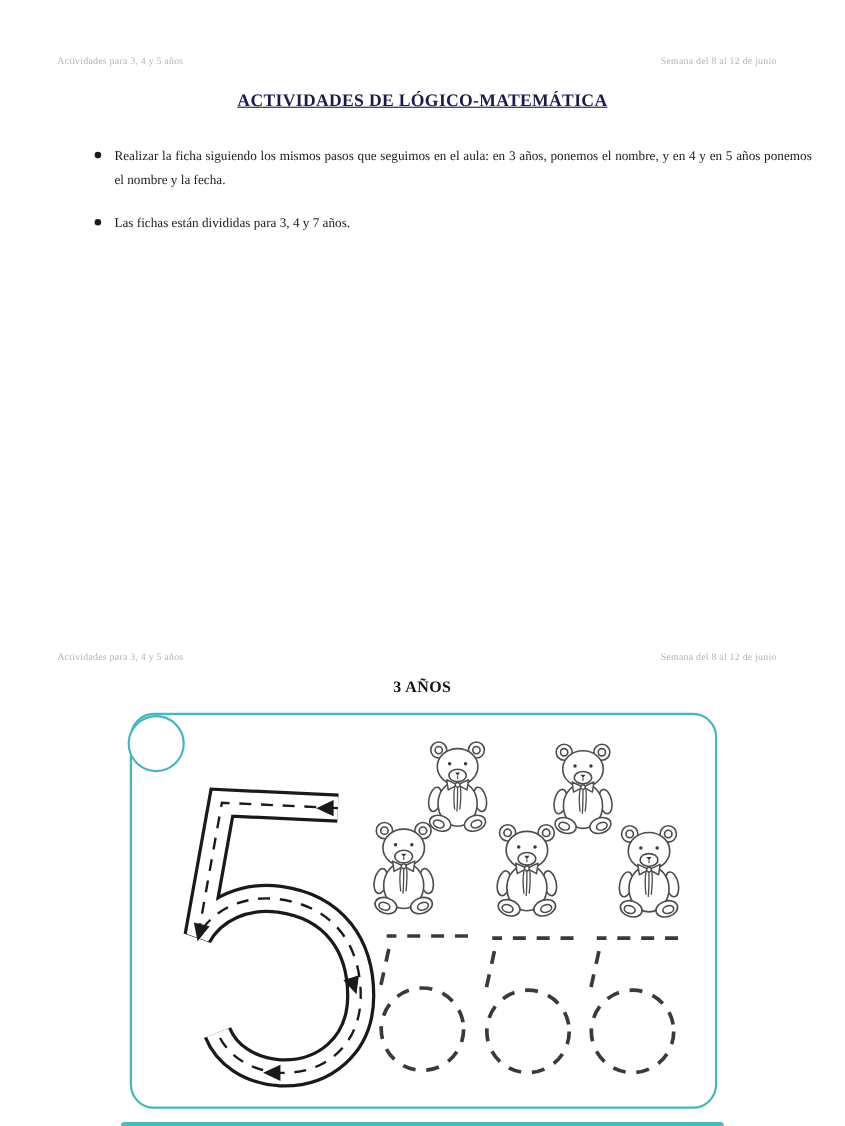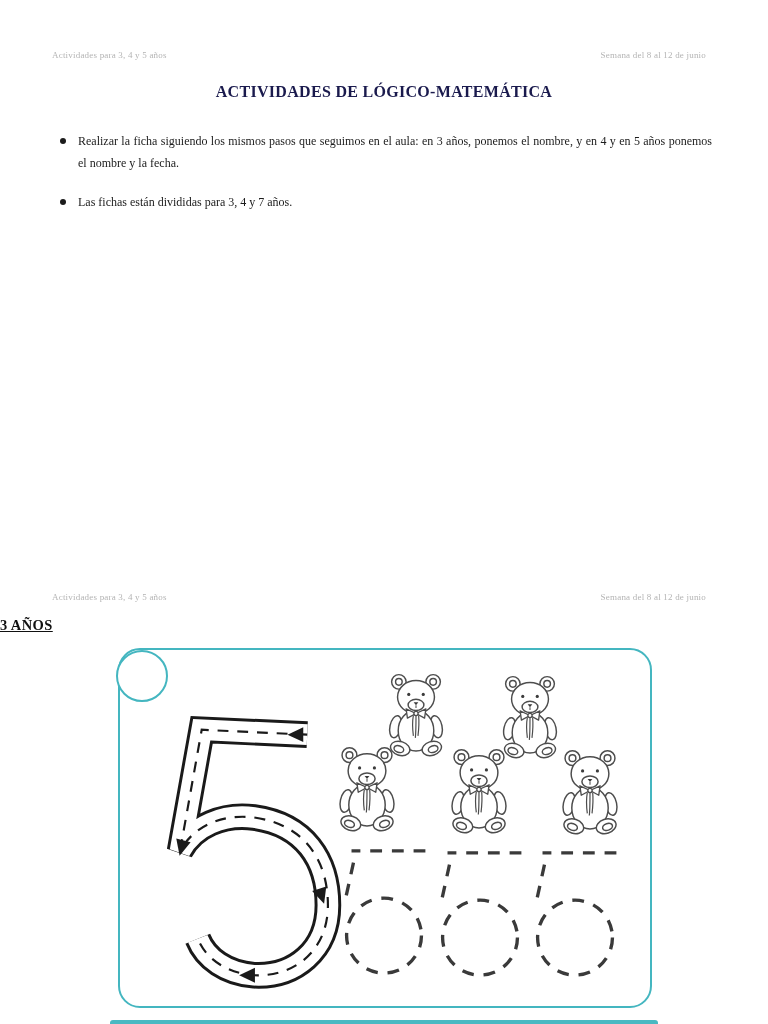--- a/index.html
+++ b/index.html
@@ -28,24 +28,25 @@
   .main-title {
     position: absolute;
     top: 83px;
     left: 0;
     width: 100%;
     text-align: center;
     font-size: 16px;
     font-weight: bold;
     color: #1a1a4d;
     letter-spacing: 0.3px;
+    text-decoration: underline;
   }
   .bullets {
     position: absolute;
-    left: 60px;
+    left: 86px;
     top: 130px;
     width: 652px;
   }
   .bullet-item {
     position: relative;
     padding-left: 18px;
     font-size: 12px;
     line-height: 22px;
     color: #1b1b1b;
     text-align: justify;
@@ -58,24 +59,24 @@
     width: 6px;
     height: 6px;
     border-radius: 50%;
     background: #1b1b1b;
   }
   .section-title {
     position: absolute;
     top: 617px;
     left: 0;
     width: 100%;
+    text-align: center;
     font-size: 14.5px;
     font-weight: bold;
     color: #111111;
-    text-decoration: underline;
     letter-spacing: 0.4px;
   }
   .worksheet-box {
     position: absolute;
     left: 118px;
     top: 648px;
     width: 534px;
     height: 360px;
     border: 2px solid #44b6c0;
     border-radius: 22px;

